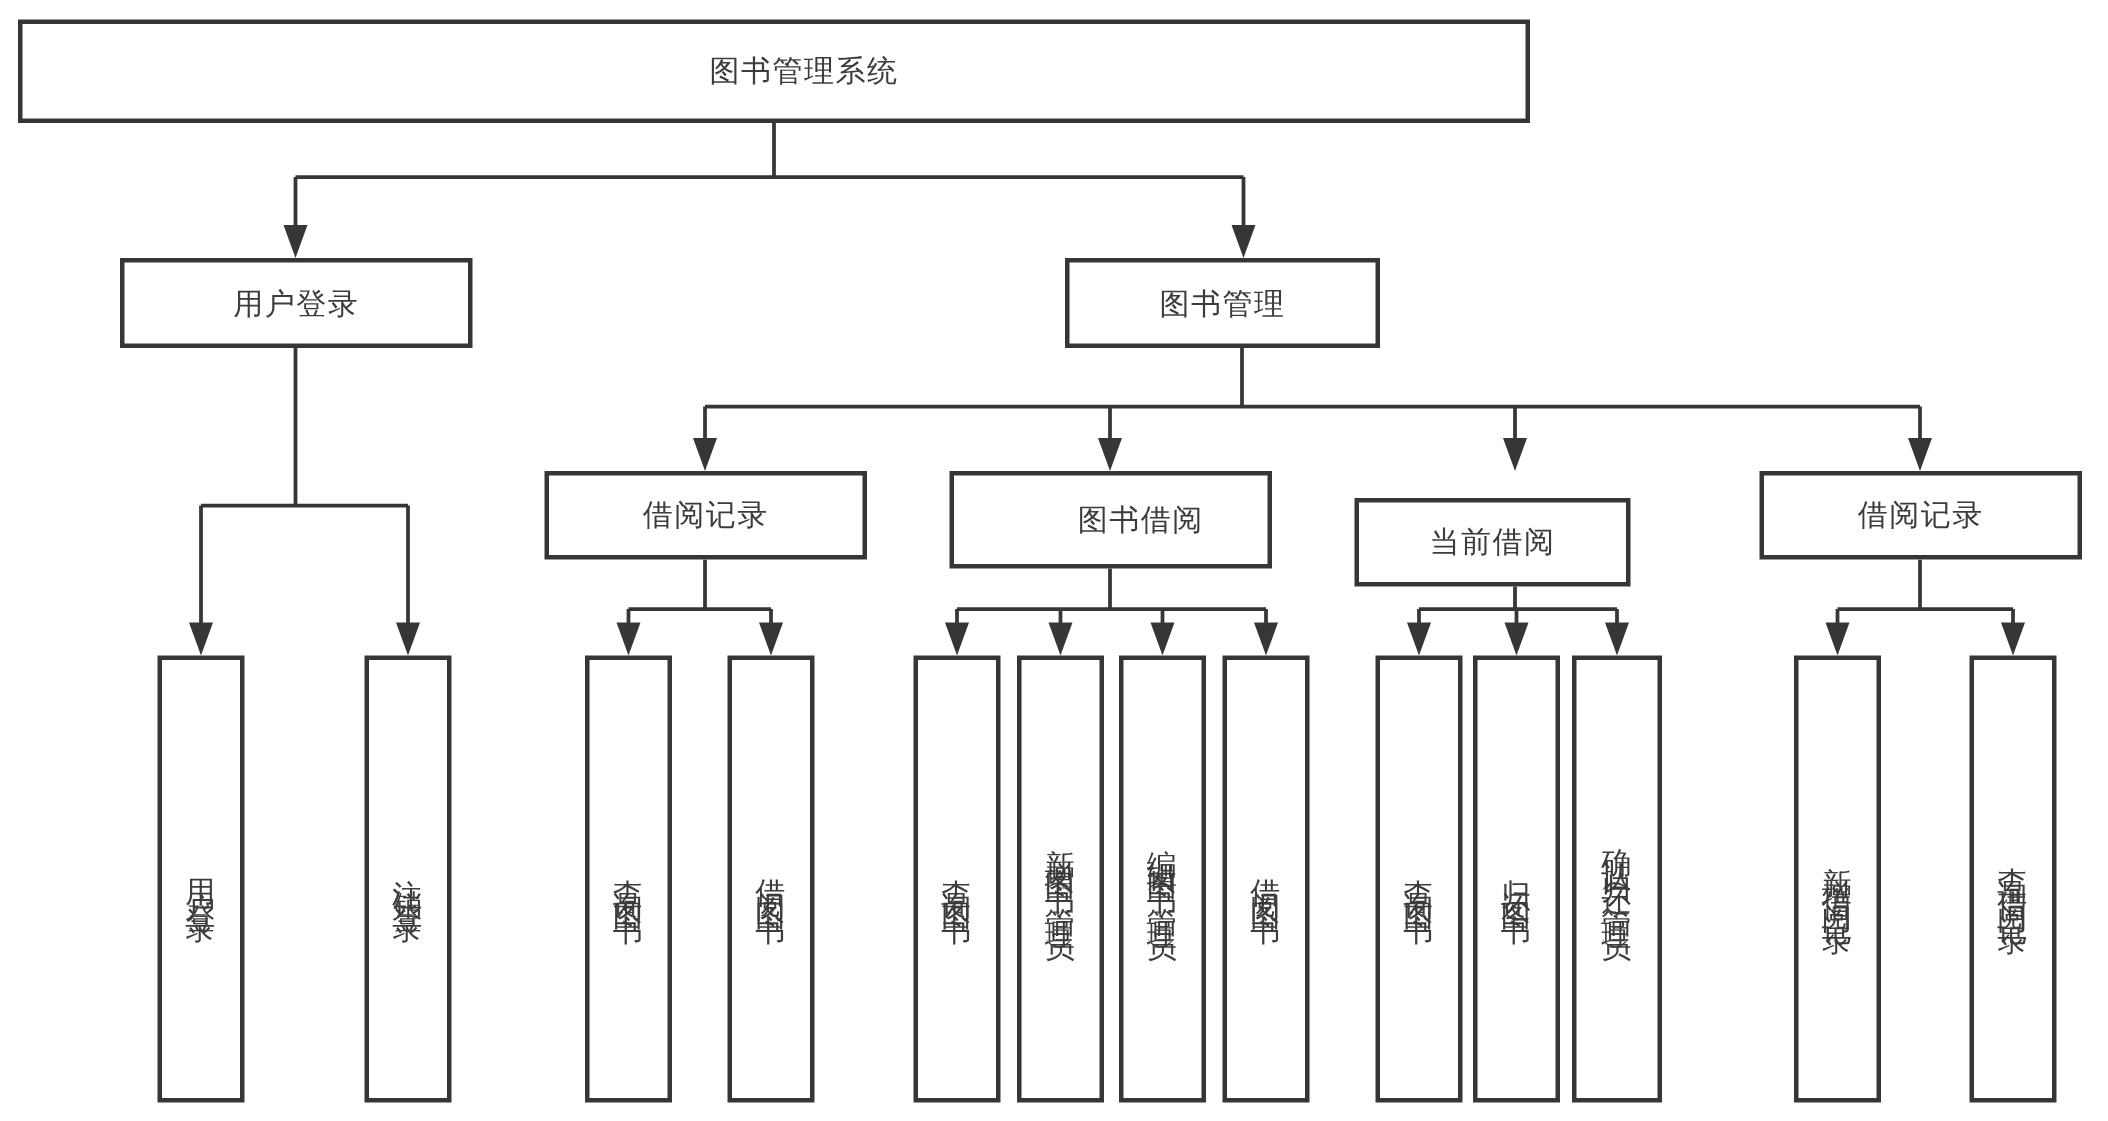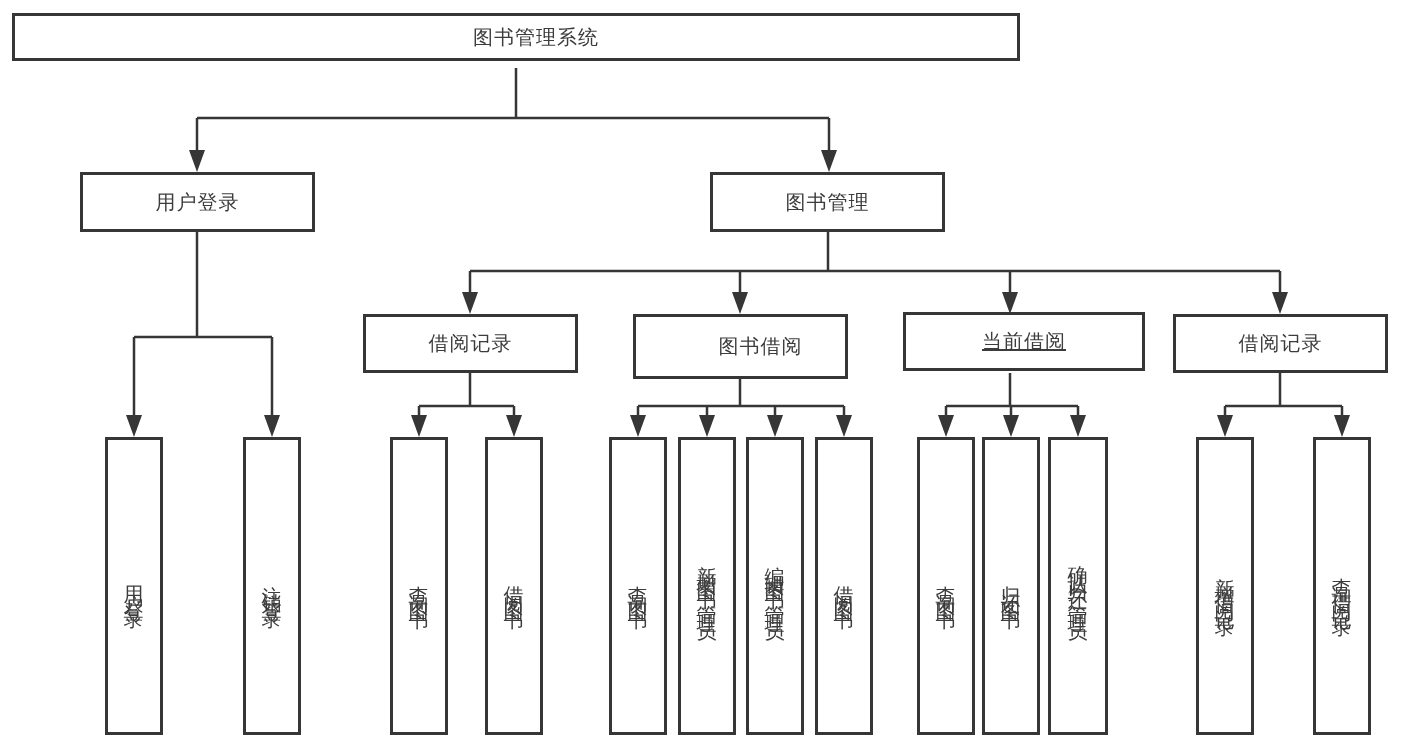--- a/index.html
+++ b/index.html
@@ -103,28 +103,28 @@
       <polygon points="1070,415 1086,415 1078,437" fill="#363636" stroke="none"></polygon>
     </g>
 
     <g>
       <path d="M1280 373 V406 M1225 406 H1342 M1225 406 V420 M1342 406 V420"></path>
       <polygon points="1217,415 1233,415 1225,437" fill="#363636" stroke="none"></polygon>
       <polygon points="1334,415 1350,415 1342,437" fill="#363636" stroke="none"></polygon>
     </g>
   </svg>
 
-  <div class="node hnode" style="left:12px; top:13px; width:1008px; height:48px;padding-left:40px;">图书管理系统</div>
+  <div class="node hnode" style="left:12px; top:13px; width:1008px; height:69px;padding-left:40px;">图书管理系统</div>
 
   <div class="node hnode" style="left:80px; top:172px; width:235px; height:60px;">用户登录</div>
-  <div class="node hnode" style="left:710px; top:172px; width:235px; height:60px;">图书管理</div>
+  <div class="node hnode" style="left:710px; top:172px; width:210px; height:60px;">图书管理</div>
 
   <div class="node hnode" style="left:363px; top:314px; width:215px; height:59px;">借阅记录</div>
   <div class="node hnode" style="left:633px; top:314px; width:215px; height:65px;padding-left:40px;">图书借阅</div>
-  <div class="node hnode" style="left:903px; top:312px; width:242px; height:59px;text-decoration:underline;">当前借阅</div>
+  <div class="node hnode" style="left:903px; top:332px; width:184px; height:59px;">当前借阅</div>
   <div class="node hnode" style="left:1173px; top:314px; width:215px; height:59px;">借阅记录</div>
 
   <div class="node vnode" style="left:105px; top:437px; width:58px; height:298px;">
     <span class="vtext">用户登录</span>
   </div>
   <div class="node vnode" style="left:243px; top:437px; width:58px; height:298px;">
     <span class="vtext">注销登录</span>
   </div>
 
   <div class="node vnode" style="left:390px; top:437px; width:58px; height:298px;">

